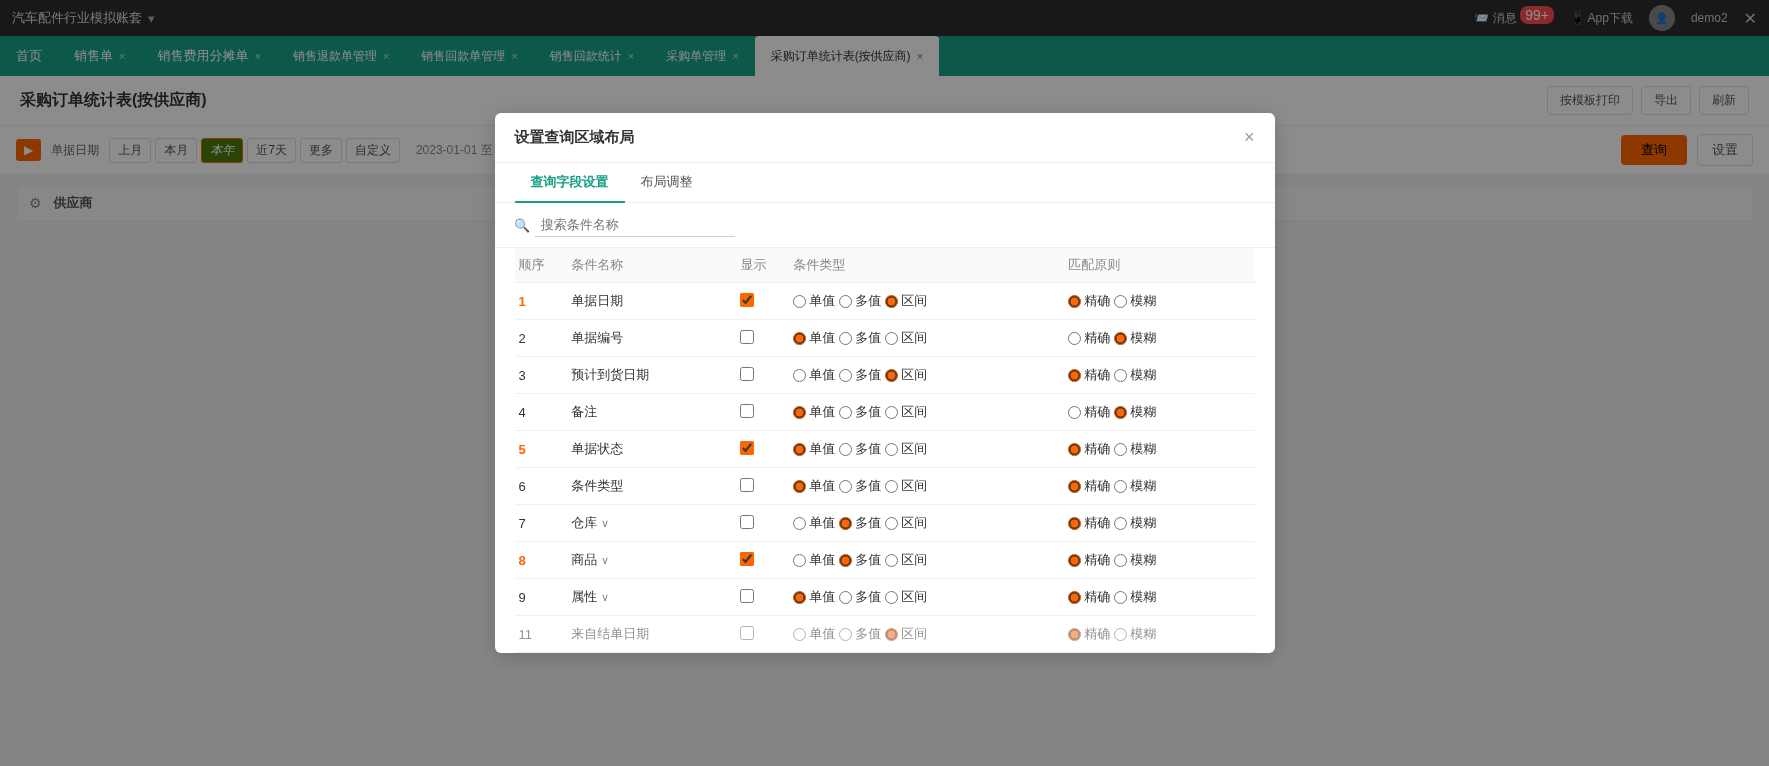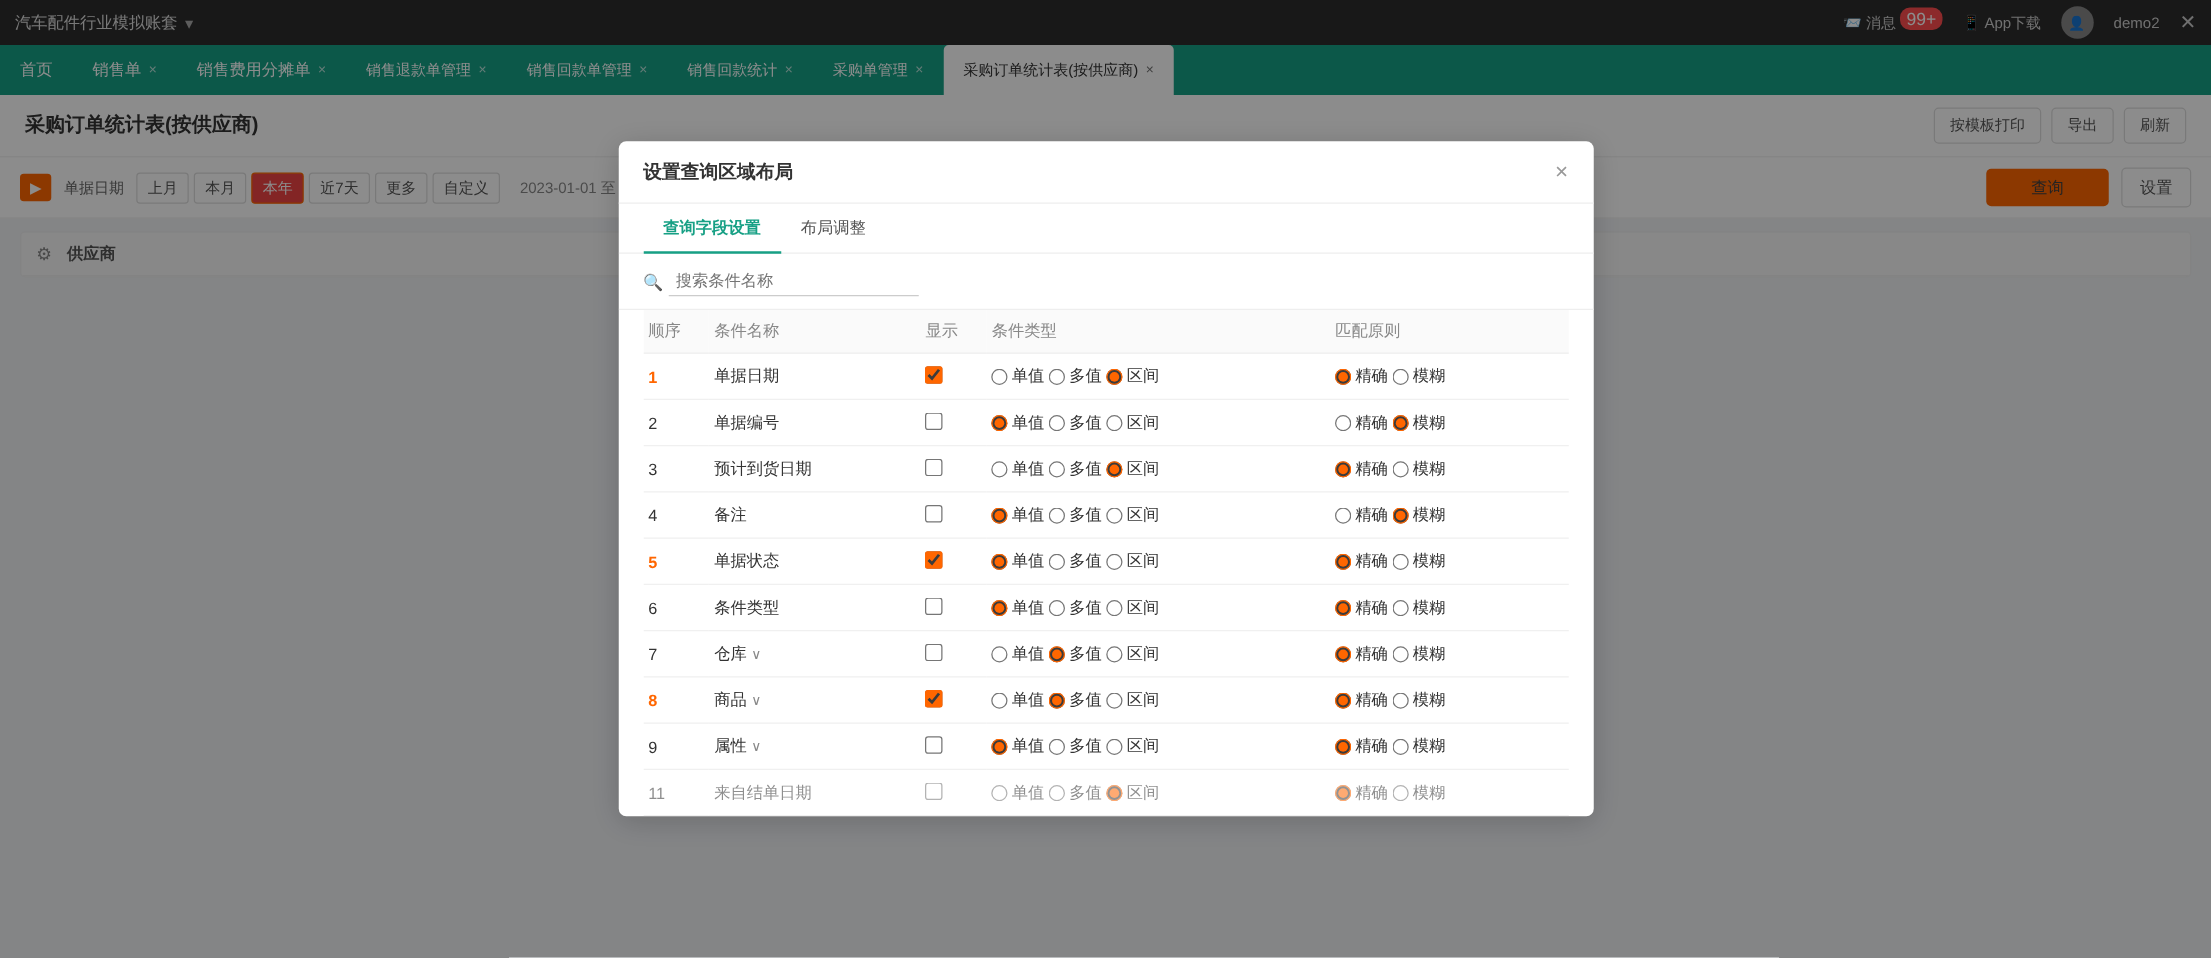--- a/index.html
+++ b/index.html
@@ -83,21 +83,21 @@
       padding: 8px 16px;
       display: flex;
       align-items: center;
       gap: 10px;
       border-bottom: 1px solid #eee;
     }
     .filter-toggle { background: #f60; color: #fff; border: none; border-radius: 3px; padding: 4px 8px; cursor: pointer; font-size: 12px; }
     .filter-label { font-size: 12px; color: #666; }
     .date-range-btns { display: flex; gap: 4px; }
     .date-btn { background: #fff; border: 1px solid #ddd; border-radius: 3px; padding: 3px 8px; cursor: pointer; font-size: 12px; color: #555; }
-    .date-btn.active { background: #ef4444; color: #fff; border-color: #f60; }
+    .date-btn.active { background: #4d7c0f; color: #fff; border-color: #f60; font-style: italic; }
 
     
     .table-area {
       background: #fff;
       margin: 10px 16px;
       border: 1px solid #eee;
       border-radius: 4px;
       overflow: hidden;
     }
     .table-header-row {
@@ -298,21 +298,21 @@
   <div class="date-range-btns">
     <button class="date-btn">上月</button>
     <button class="date-btn">本月</button>
     <button class="date-btn active">本年</button>
     <button class="date-btn">近7天</button>
     <button class="date-btn">更多</button>
     <button class="date-btn">自定义</button>
   </div>
   <span style="font-size:12px;color:#888;margin-left:6px;">2023-01-01 至 2023-12-31</span>
   <div style="flex:1;"></div>
-  <button style="background:#f60;color:#404040;border:none;border-radius:4px;padding:6px 36px;cursor:pointer;font-size:13px;">查询</button>
+  <button style="background:#f60;color:#000000;border:none;border-radius:4px;padding:6px 20px;cursor:pointer;font-size:13px;">查询</button>
   <button style="background:#fff;border:1px solid #ddd;border-radius:4px;padding:6px 14px;cursor:pointer;font-size:13px;color:#555;">设置</button>
 </div>
 
 <div class="table-area">
   <div class="table-header-row">
     <span class="gear-icon">⚙</span>
     <span class="col-header">供应商</span>
     <span class="col-header">供应商</span>
   </div>
 </div>

